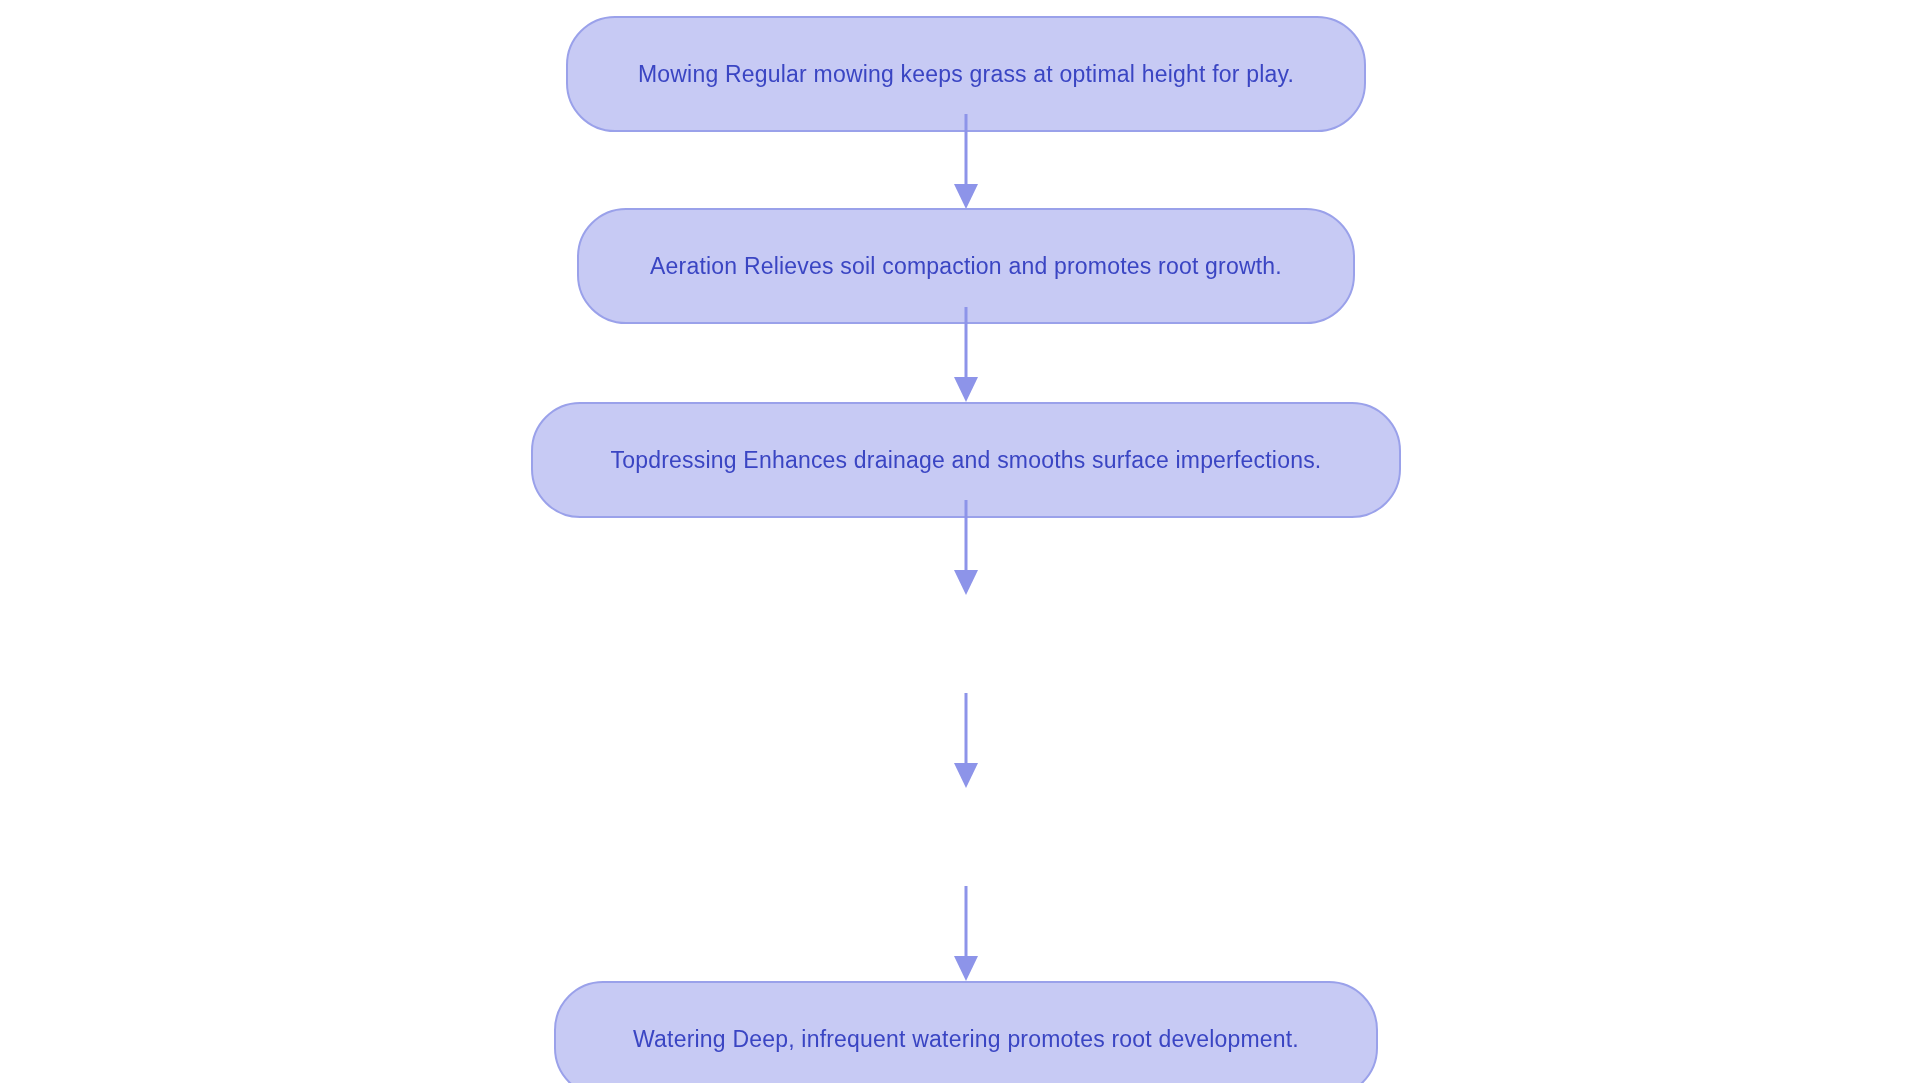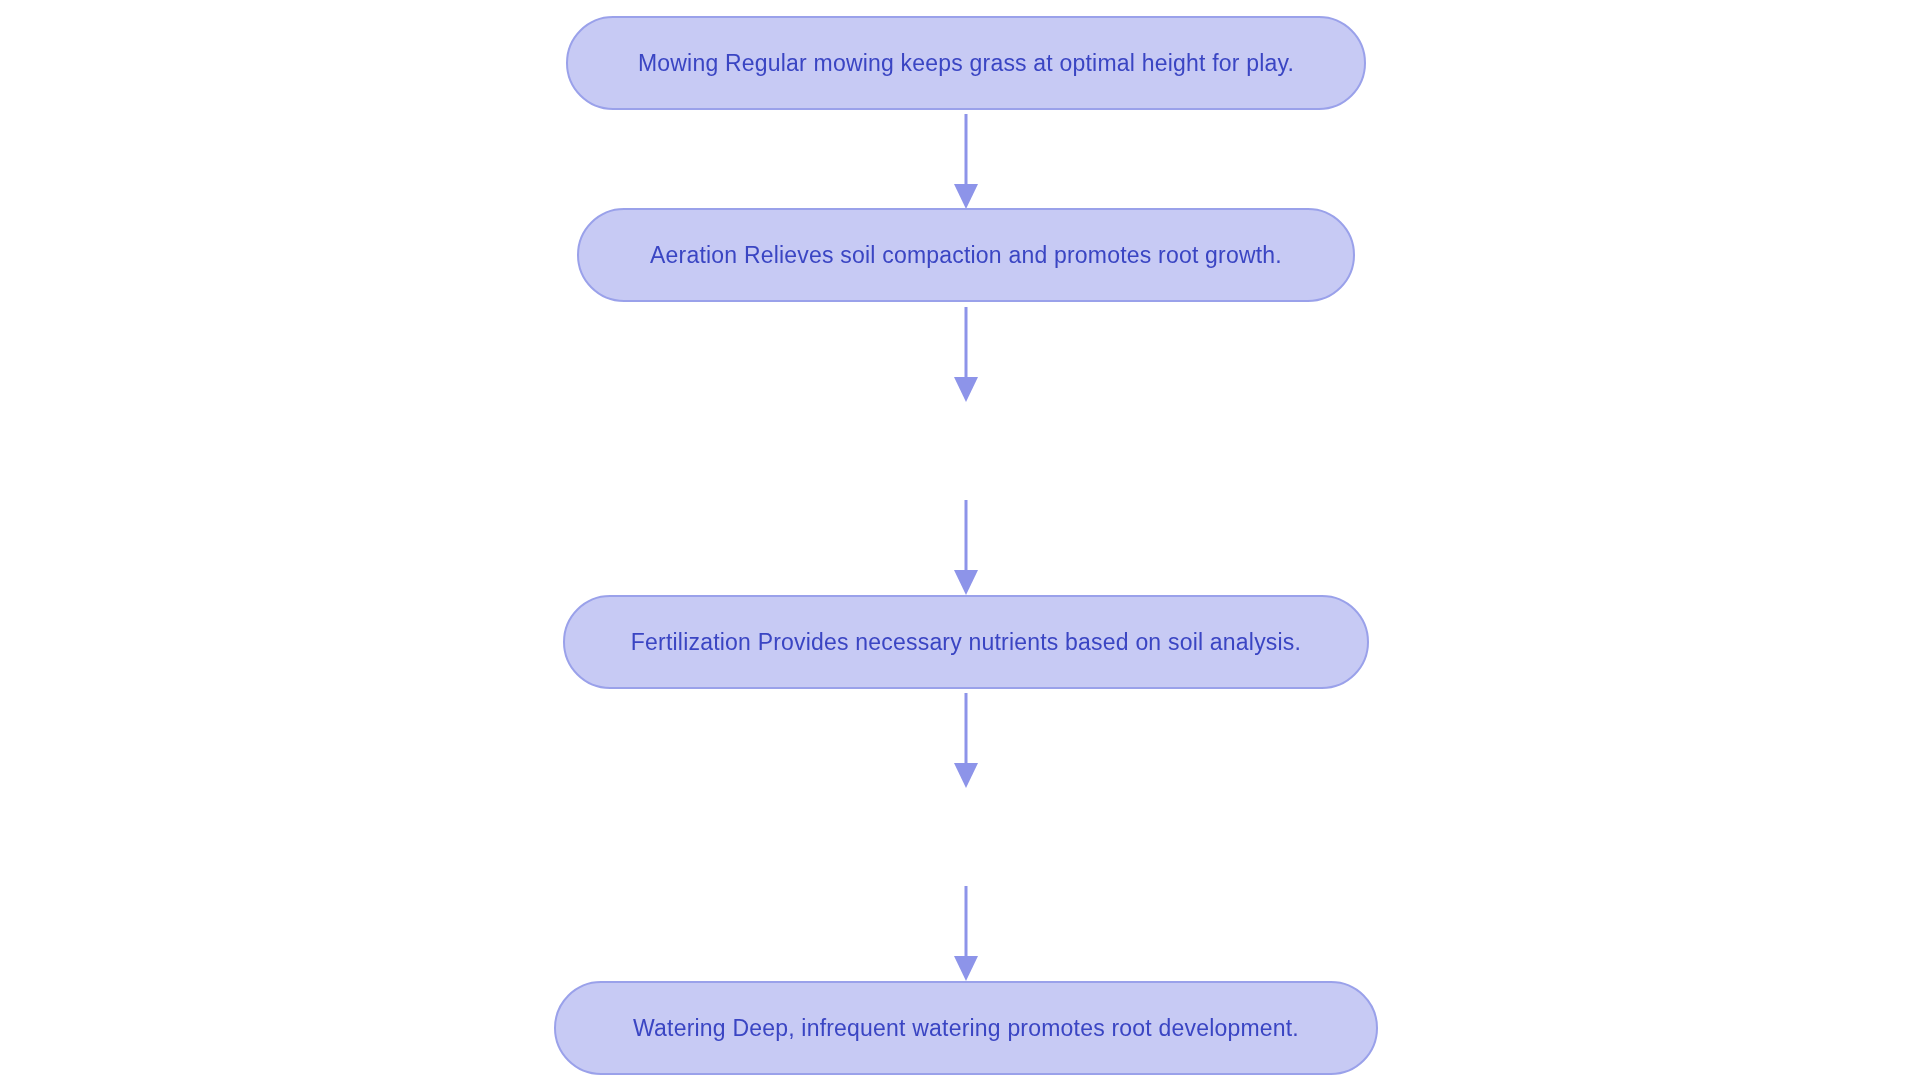--- a/index.html
+++ b/index.html
@@ -12,21 +12,21 @@
     position: relative;
     width: 1920px;
     height: 1083px;
     background: #ffffff;
     overflow: hidden;
   }
   .node {
     position: absolute;
     left: 966px;
     transform: translateX(-50%);
-    height: 94px;
+    height: 116px;
     border-radius: 49px;
     background: var(--nodeFill, #c7caf4);
     border: 2px solid var(--nodeBorder, #9aa1ea);
     box-sizing: border-box;
     display: flex;
     align-items: center;
     justify-content: center;
   }
   .node-label {
     color: var(--nodeText, #3a45c3);
@@ -91,29 +91,29 @@
 
   <div class="node n1">
     <span class="node-label">Aeration Relieves soil compaction and promotes root growth.</span>
   </div>
 
   <div class="arrow a1">
     <div class="shaft"></div>
     <div class="head"></div>
   </div>
 
+  <div class="node n2">
+    <span class="node-label">Topdressing Enhances drainage and smooths surface imperfections.</span>
+  </div>
 
   <div class="arrow a2">
     <div class="shaft"></div>
     <div class="head"></div>
   </div>
 
-  <div class="node n3">
-    <span class="node-label">Fertilization Provides necessary nutrients based on soil analysis.</span>
-  </div>
 
   <div class="arrow a3">
     <div class="shaft"></div>
     <div class="head"></div>
   </div>
 
 
   <div class="arrow a4">
     <div class="shaft"></div>
     <div class="head"></div>

